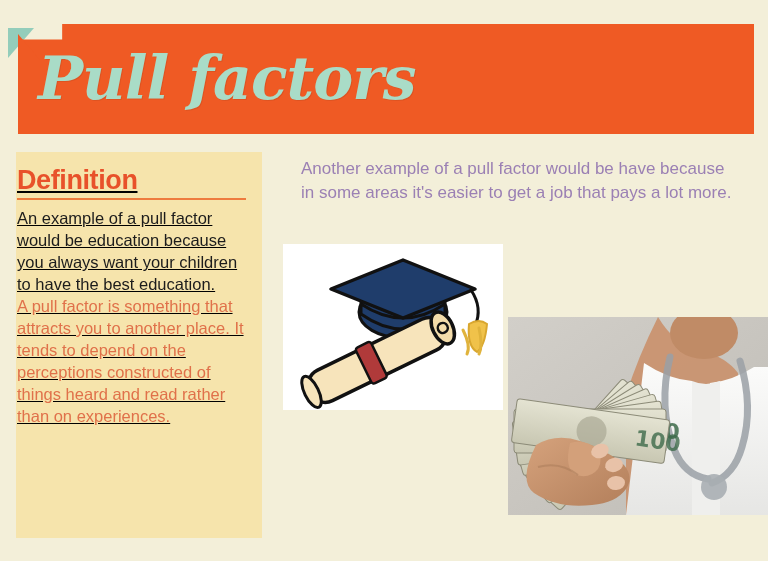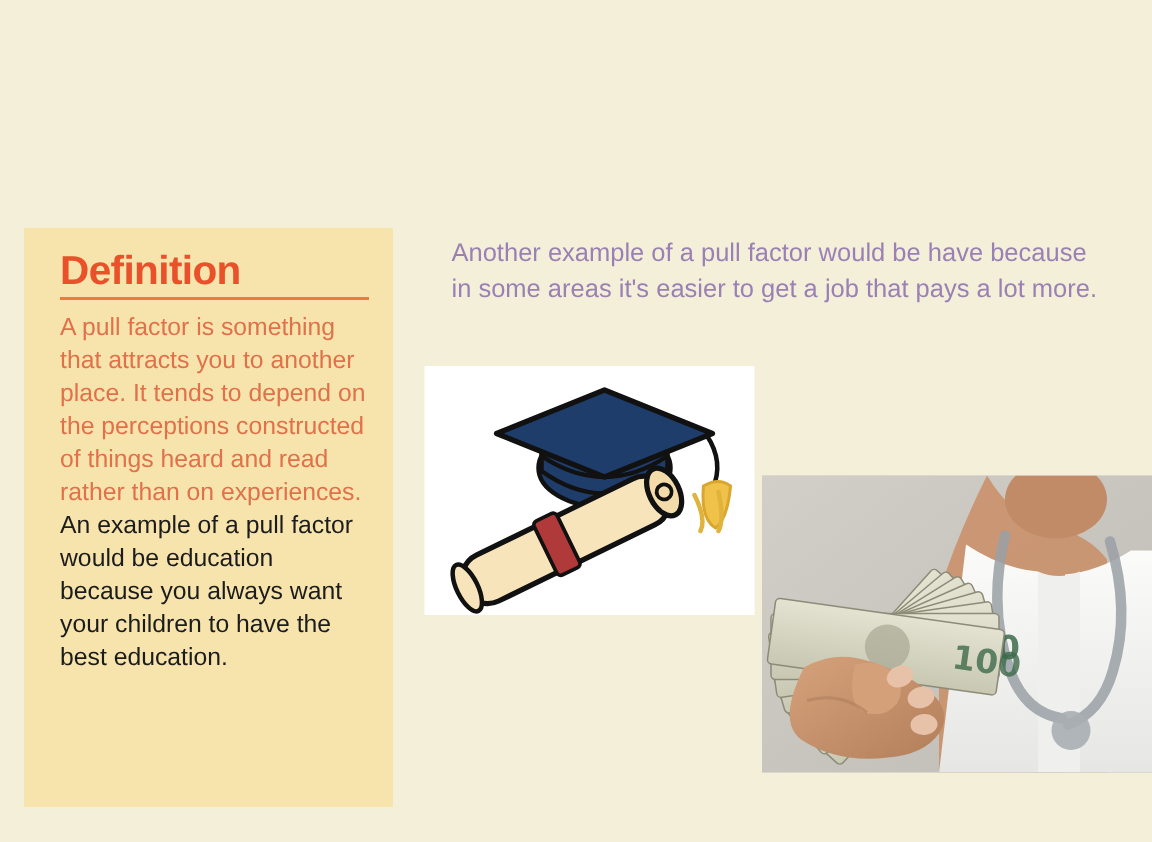--- a/index.html
+++ b/index.html
@@ -80,21 +80,22 @@
 
   
   .definition-card {
     position: absolute;
     left: 16px;
     top: 152px;
     width: 246px;
     height: 386px;
     background: #F6E4AC;
     box-sizing: border-box;
-    padding: 14px 16px 10px 24px;
+    padding: 14px 16px 10px 1px;
+    text-decoration: underline;
   }
   .definition-heading {
     color: #E8512A;
     font-family: "Liberation Sans", sans-serif;
     font-size: 27px;
     font-weight: bold;
     line-height: 1.05;
     margin: 0 0 4px 0;
     letter-spacing: -0.4px;
   }
@@ -154,26 +155,32 @@
   }
   .money-image svg {
     display: block;
   }
 </style>
 </head>
 <body>
 
 <div class="slide">
 
+  <div class="banner-wrap">
+    <div class="flag-tab"></div>
+    <div class="banner"></div>
+    <div class="banner-notch"></div>
+    <div class="banner-title">Pull factors</div>
+  </div>
 
   <div class="definition-card">
     <h2 class="definition-heading">Definition</h2>
     <div class="definition-rule"></div>
+    <p class="definition-body part-dark">An example of a pull factor would be education because you always want your children to have the best education.</p>
     <p class="definition-body part-orange">A pull factor is something that attracts you to another place.  It tends to depend on the perceptions constructed  of things heard and read rather than on experiences.</p>
-    <p class="definition-body part-dark">An example of a pull factor would be education because you always want your children to have the best education.</p>
   </div>
 
   <p class="jobs-paragraph">Another example of a pull factor would be have because in some areas it's easier to get a job that pays a lot more.</p>
 
   <div class="grad-image">
     <svg width="220" height="166" viewBox="0 0 220 166" xmlns="http://www.w3.org/2000/svg">
       <rect x="0" y="0" width="220" height="166" fill="#FFFFFF"></rect>
 
       <ellipse cx="120" cy="68" rx="44" ry="26" fill="#1F3D6B" stroke="#111111" stroke-width="3"></ellipse>
       <path d="M78 60 q42 28 84 0 l0 10 q-42 30 -84 0 z" fill="#1F3D6B" stroke="#111111" stroke-width="3"></path>

